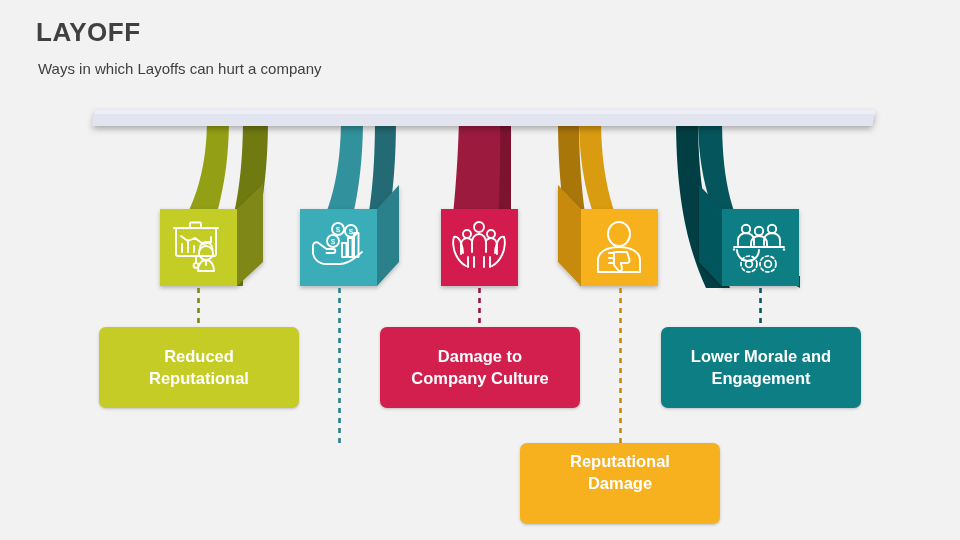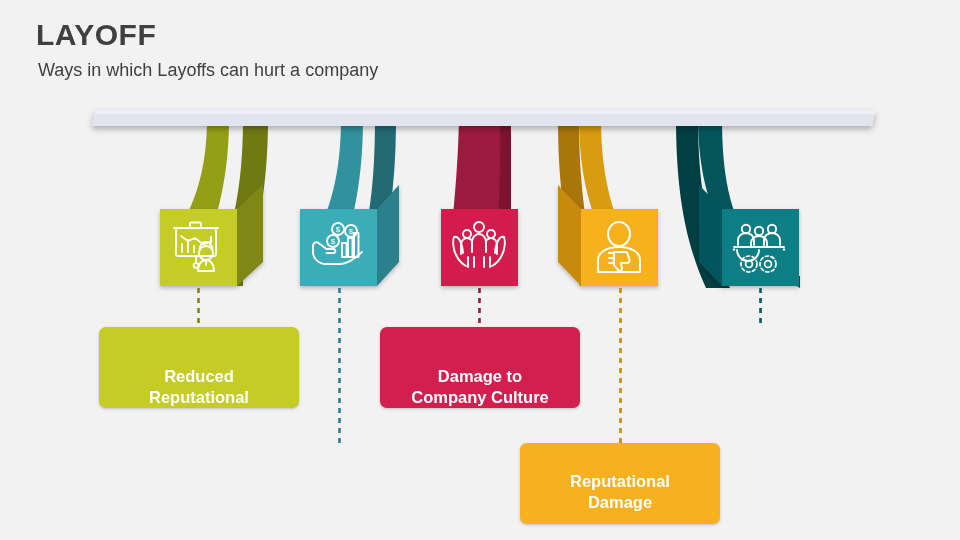--- a/index.html
+++ b/index.html
@@ -8,37 +8,37 @@
     background:#f2f2f2;
     font-family:"Liberation Sans", sans-serif;
     overflow:hidden;
     position:relative;
   }
   #slide{position:absolute;inset:0;}
 
   
   #title{
     position:absolute;left:36px;top:18px;
-    font-size:30px;font-weight:bold;color:#404040;
+    font-size:26px;font-weight:bold;color:#404040;
     letter-spacing:.5px;line-height:1.1;
   }
   #subtitle{
     position:absolute;left:38px;top:60px;
-    font-size:18px;color:#3f3f3f;font-weight:400;
+    font-size:15px;color:#3f3f3f;font-weight:400;
   }
 
   
   #stage{position:absolute;left:0;top:0;width:960px;height:540px;}
   #stage svg{position:absolute;left:0;top:0;}
 
   
   .label-box{
     position:absolute;
     border-radius:7px;
-    display:flex;align-items:flex-end;justify-content:center;
+    display:flex;align-items:center;justify-content:center;
     text-align:center;
     color:#ffffff;
     font-size:16.5px;font-weight:bold;
     line-height:1.28;
     box-shadow:0 1px 3px rgba(0,0,0,.22);
     box-sizing:border-box;
     padding:0 10px;
   }
   .label-box.upper{top:327px;width:200px;height:81px;}
   .label-box.lower{top:443px;width:200px;height:81px;}
@@ -228,15 +228,18 @@
 
 
     <div class="label-box upper" style="left:380px;background:#d31f4e;">
       <span class="txt"><span>Damage to</span><br><span>Company Culture</span></span>
     </div>
 
     <div class="label-box lower" style="left:520px;background:#f7b11e;">
       <span class="txt"><span>Reputational</span><br><span>Damage</span></span>
     </div>
 
+    <div class="label-box upper" style="left:661px;background:#0c7e84;">
+      <span class="txt"><span>Lower Morale and</span><br><span>Engagement</span></span>
+    </div>
 
   </div>
 </div>
 
 </body></html>

